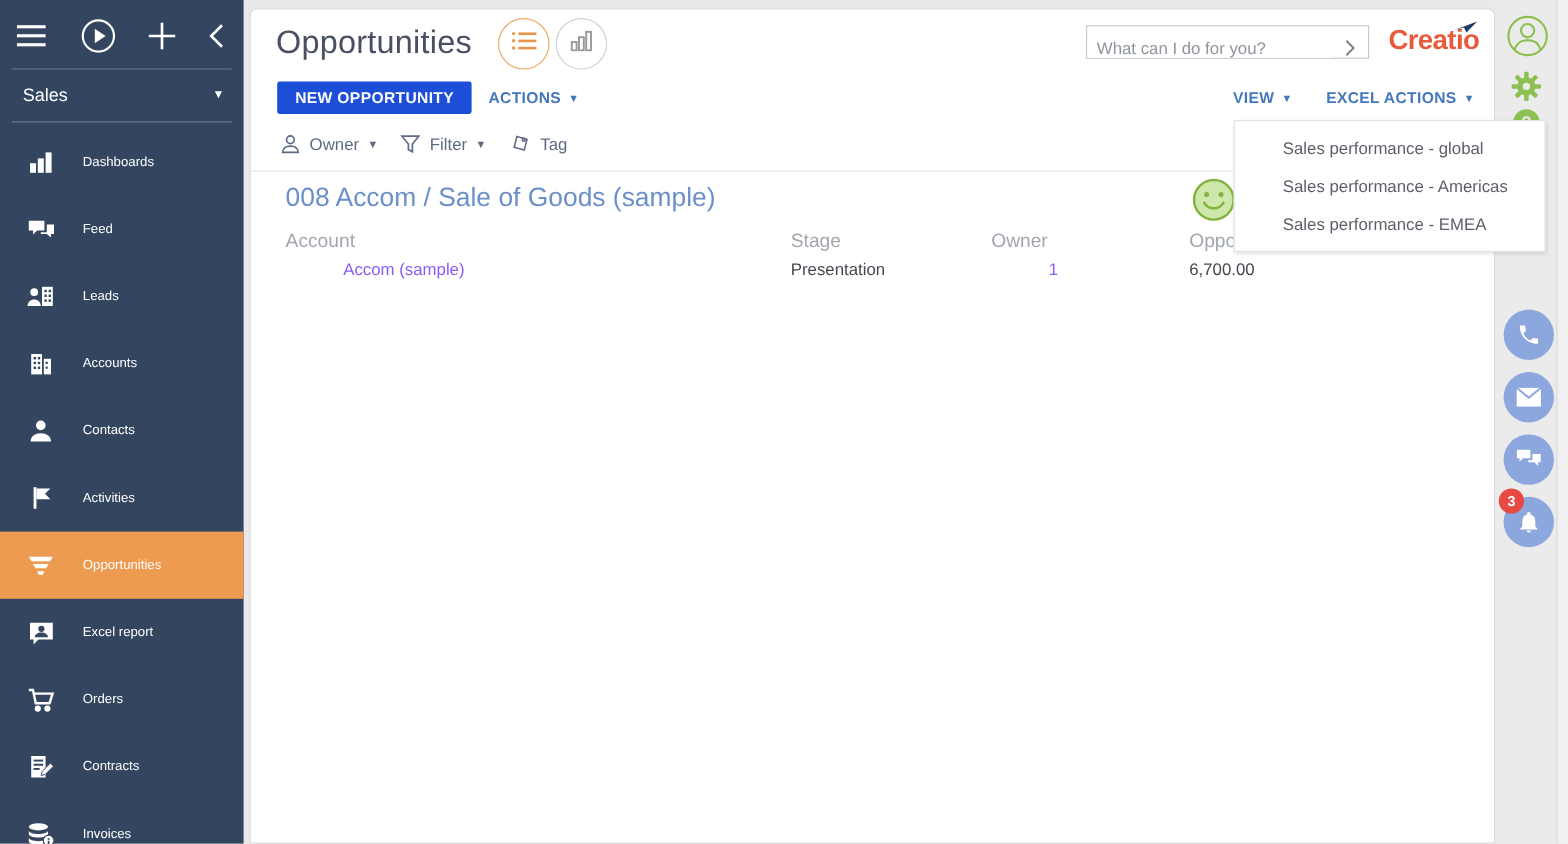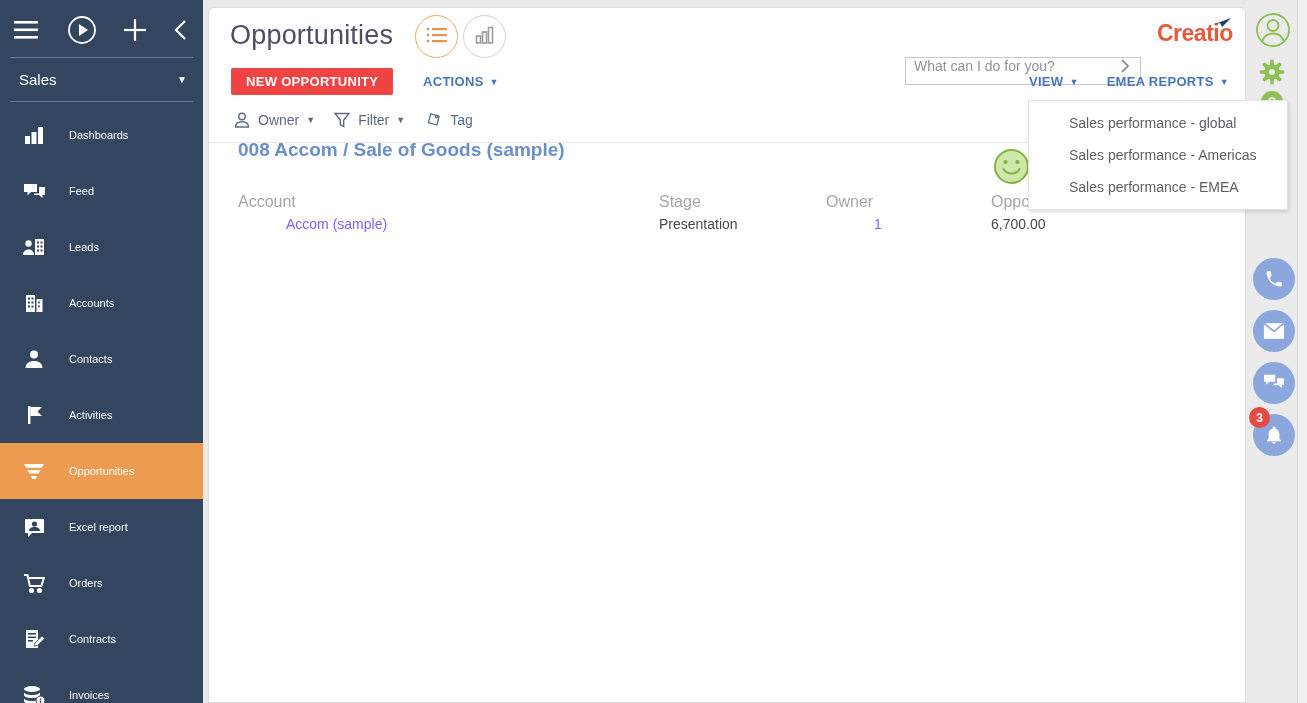--- a/index.html
+++ b/index.html
@@ -26,50 +26,50 @@
   .card { position:absolute; left:208px; top:7px; width:1038px; height:696px;
     background:#fff; border:1px solid #dcdcdc; border-radius:6px 6px 0 0; z-index:1; }
   .page-title { position:absolute; left:21px; top:12px; font-size:27px;
     color:#4a5064; letter-spacing:.2px; }
   .vtoggle { position:absolute; top:7px; width:43px; height:43px; border-radius:50%;
     display:flex; align-items:center; justify-content:center; cursor:pointer; background:#fff; }
   .vtoggle.list { left:206px; border:1px solid #eaaa6b; }
   .vtoggle.chart { left:254px; border:1px solid #d2d2d2; }
 
   .searchbox { position:absolute; left:696px; top:13px; width:236px; height:28px;
-    border:1px solid #c9c9c9; display:flex; align-items:flex-start; background:#fff;margin-top:36px; }
+    border:1px solid #c9c9c9; display:flex; align-items:flex-end; background:#fff; }
   .searchbox input { flex:1; border:none; outline:none; padding:0 8px; font-size:14px;
     color:#555; font-family:"Liberation Sans", sans-serif; }
   .searchbox input::placeholder { color:#8f949c; }
   .search-go { width:30px; display:flex; align-items:center; justify-content:center; cursor:pointer; }
 
   .logo { position:absolute; left:948px; top:12px; width:80px; height:32px; cursor:default; }
   .logo .logo-text { font-size:23px; font-weight:bold; color:#e85a3c; letter-spacing:-0.5px; }
   .logo svg { position:absolute; right:5px; top:-2px; }
 
   .toolbar { position:absolute; left:0; top:60px; width:100%; height:30px; }
   .btn-new { position:absolute; left:22px; top:0; height:27px; padding:0 15px;
-    background:#ef4444; color:#fff; font-size:13px; font-weight:bold; letter-spacing:.3px;
+    background:#1d4ed8; color:#fff; font-size:13px; font-weight:bold; letter-spacing:.3px;
     border:none; border-radius:2px; cursor:pointer; font-family:"Liberation Sans", sans-serif; }
   .linklike { color:#4577bd; font-size:13px; font-weight:bold; letter-spacing:.3px;
     cursor:pointer; display:inline-flex; align-items:center; gap:6px; }
   .linklike .caret { font-size:9px; }
-  .tb-actions { position:absolute; left:214px; top:6px; }
+  .tb-actions { position:absolute; left:198px; top:6px; }
   .tb-right { position:absolute; right:16px; top:6px; display:flex; gap:28px; }
 
   .filterbar { position:absolute; left:24px; top:103px; display:flex; align-items:center;
     gap:18px; color:#5c6b84; font-size:14px; }
   .fitem { display:flex; align-items:center; gap:7px; cursor:pointer; }
   .fitem .caret { font-size:9px; color:#5c6b84; }
   .header-sep { position:absolute; left:0; top:134px; width:100%;
     border-top:1px solid #e7e7e7; }
 
   
-  .opp-title { position:absolute; left:29px; top:131px; font-size:19px;
-    color:#6b8fc9; cursor:pointer;font-weight:bold; }
+  .opp-title { position:absolute; left:29px; top:144px; font-size:22px;
+    color:#6b8fc9; cursor:pointer; }
   .fld { position:absolute; top:185px; width:200px; }
   .fld .flabel { font-size:16px; color:#a2a6ae; }
   .fld .fvalue { margin-top:5px; font-size:14px; color:#45484e; }
   .fld .fvalue.link { color:#8b5cf6; cursor:pointer;margin-left:48px; }
   .fld0 { left:29px; } .fld1 { left:450px; } .fld2 { left:617px; } .fld3 { left:782px; }
   .smiley { position:absolute; left:784px; top:140px; }
 
   
   .menu { position:absolute; left:1028px; top:100px; width:260px; background:#fff;
     border:1px solid #e3e3e3; box-shadow:1px 2px 4px rgba(0,0,0,.15); z-index:50;
@@ -316,21 +316,21 @@
     <span class="linklike tb-actions">
       <span>ACTIONS</span>
       <span class="caret">▼</span>
     </span>
     <span class="tb-right">
       <span class="linklike">
         <span>VIEW</span>
         <span class="caret">▼</span>
       </span>
       <span class="linklike">
-        <span>EMEA REPORTS</span>
+        <span>EXCEL ACTIONS</span>
         <span class="caret">▼</span>
       </span>
     </span>
   </div>
 
   <div class="filterbar">
     <span class="fitem">
       <svg width="18" height="18" viewBox="0 0 18 18" fill="none" stroke="#5c6b84" stroke-width="1.4">
           <circle cx="9" cy="5.5" r="3.2"></circle>
           <path d="M2.5 16c0-3.5 2.9-5.3 6.5-5.3s6.5 1.8 6.5 5.3z"></path>

